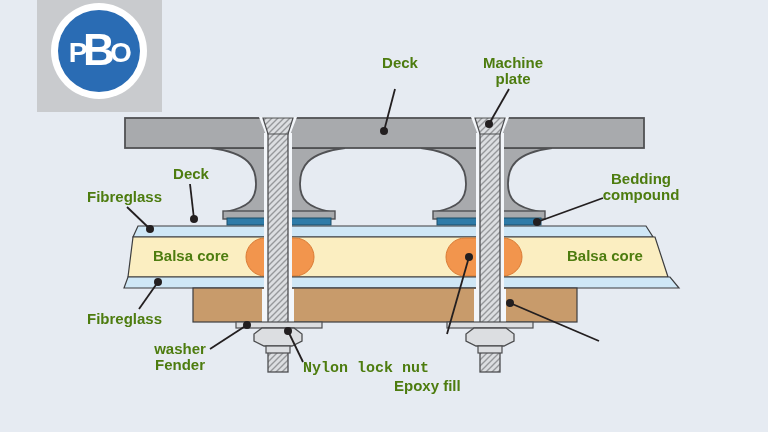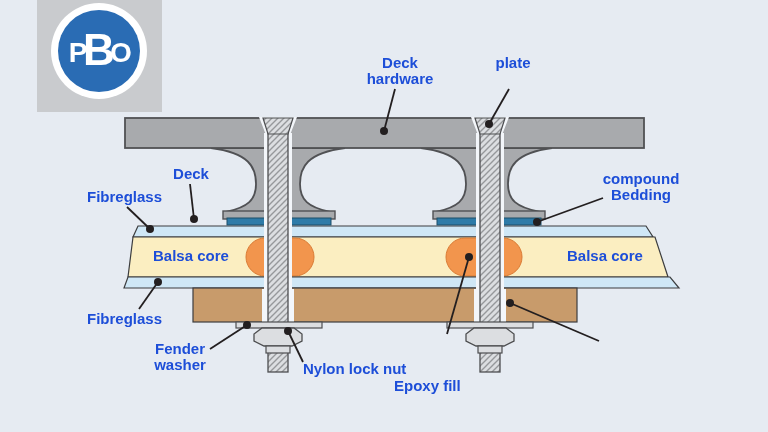--- a/index.html
+++ b/index.html
@@ -4,21 +4,21 @@
 <style>
   html,body{margin:0;padding:0;background:#e6ebf2;}
   .stage{
     position:relative;width:768px;height:432px;overflow:hidden;
     font-family:"Liberation Sans",sans-serif;
   }
   .stage svg{position:absolute;left:0;top:0;}
   .lbl{
     position:absolute;
     font:700 15px/16px "Liberation Sans",sans-serif;
-    color:#1d4ed8;
+    color:#4d7c0f;
     white-space:nowrap;
   }
   .lbl.center{text-align:center;}
   .logo-square{
     position:absolute;left:37px;top:0;width:125px;height:112px;
   }
 </style>
 </head>
 <body>
 
@@ -135,58 +135,58 @@
       <circle cx="62" cy="51" r="48" fill="#ffffff"></circle>
       <circle cx="62" cy="51" r="41" fill="#2a6cb4"></circle>
       <text x="41" y="62" text-anchor="middle" fill="#ffffff" font-family="Liberation Sans, sans-serif" font-weight="700" font-size="28">P</text>
       <text x="62" y="65" text-anchor="middle" fill="#ffffff" font-family="Liberation Sans, sans-serif" font-weight="700" font-size="44">B</text>
       <text x="84" y="62" text-anchor="middle" fill="#ffffff" font-family="Liberation Sans, sans-serif" font-weight="700" font-size="28">O</text>
     </svg>
   </div>
 
   <div class="lbl center" style="left:340px;top:55px;width:120px;">
     <div>Deck</div>
-    <div>hardware</div>
   </div>
 
   <div class="lbl center" style="left:453px;top:55px;width:120px;">
+    <div>Machine</div>
     <div>plate</div>
   </div>
 
   <div class="lbl center" style="left:161px;top:166px;width:60px;">
     <div>Deck</div>
   </div>
 
   <div class="lbl" style="left:87px;top:189px;">
     <div>Fibreglass</div>
   </div>
 
   <div class="lbl" style="left:153px;top:248px;">
     <div>Balsa core</div>
   </div>
 
   <div class="lbl" style="left:567px;top:248px;">
     <div>Balsa core</div>
   </div>
 
   <div class="lbl center" style="left:581px;top:171px;width:120px;">
+    <div>Bedding</div>
     <div>compound</div>
-    <div>Bedding</div>
   </div>
 
   <div class="lbl" style="left:87px;top:311px;">
     <div>Fibreglass</div>
   </div>
 
   <div class="lbl center" style="left:125px;top:341px;width:110px;">
+    <div>washer</div>
     <div>Fender</div>
-    <div>washer</div>
   </div>
 
-  <div class="lbl" style="left:303px;top:361px;">
+  <div class="lbl" style="left:303px;top:361px;font-family:Liberation Mono, monospace;">
     <div>Nylon lock nut</div>
   </div>
 
   <div class="lbl" style="left:394px;top:331px;margin-top:47px;">
     <div>Epoxy fill</div>
   </div>
 
   <div class="lbl center" style="left:561px;top:336px;width:145px;">
   </div>
 

